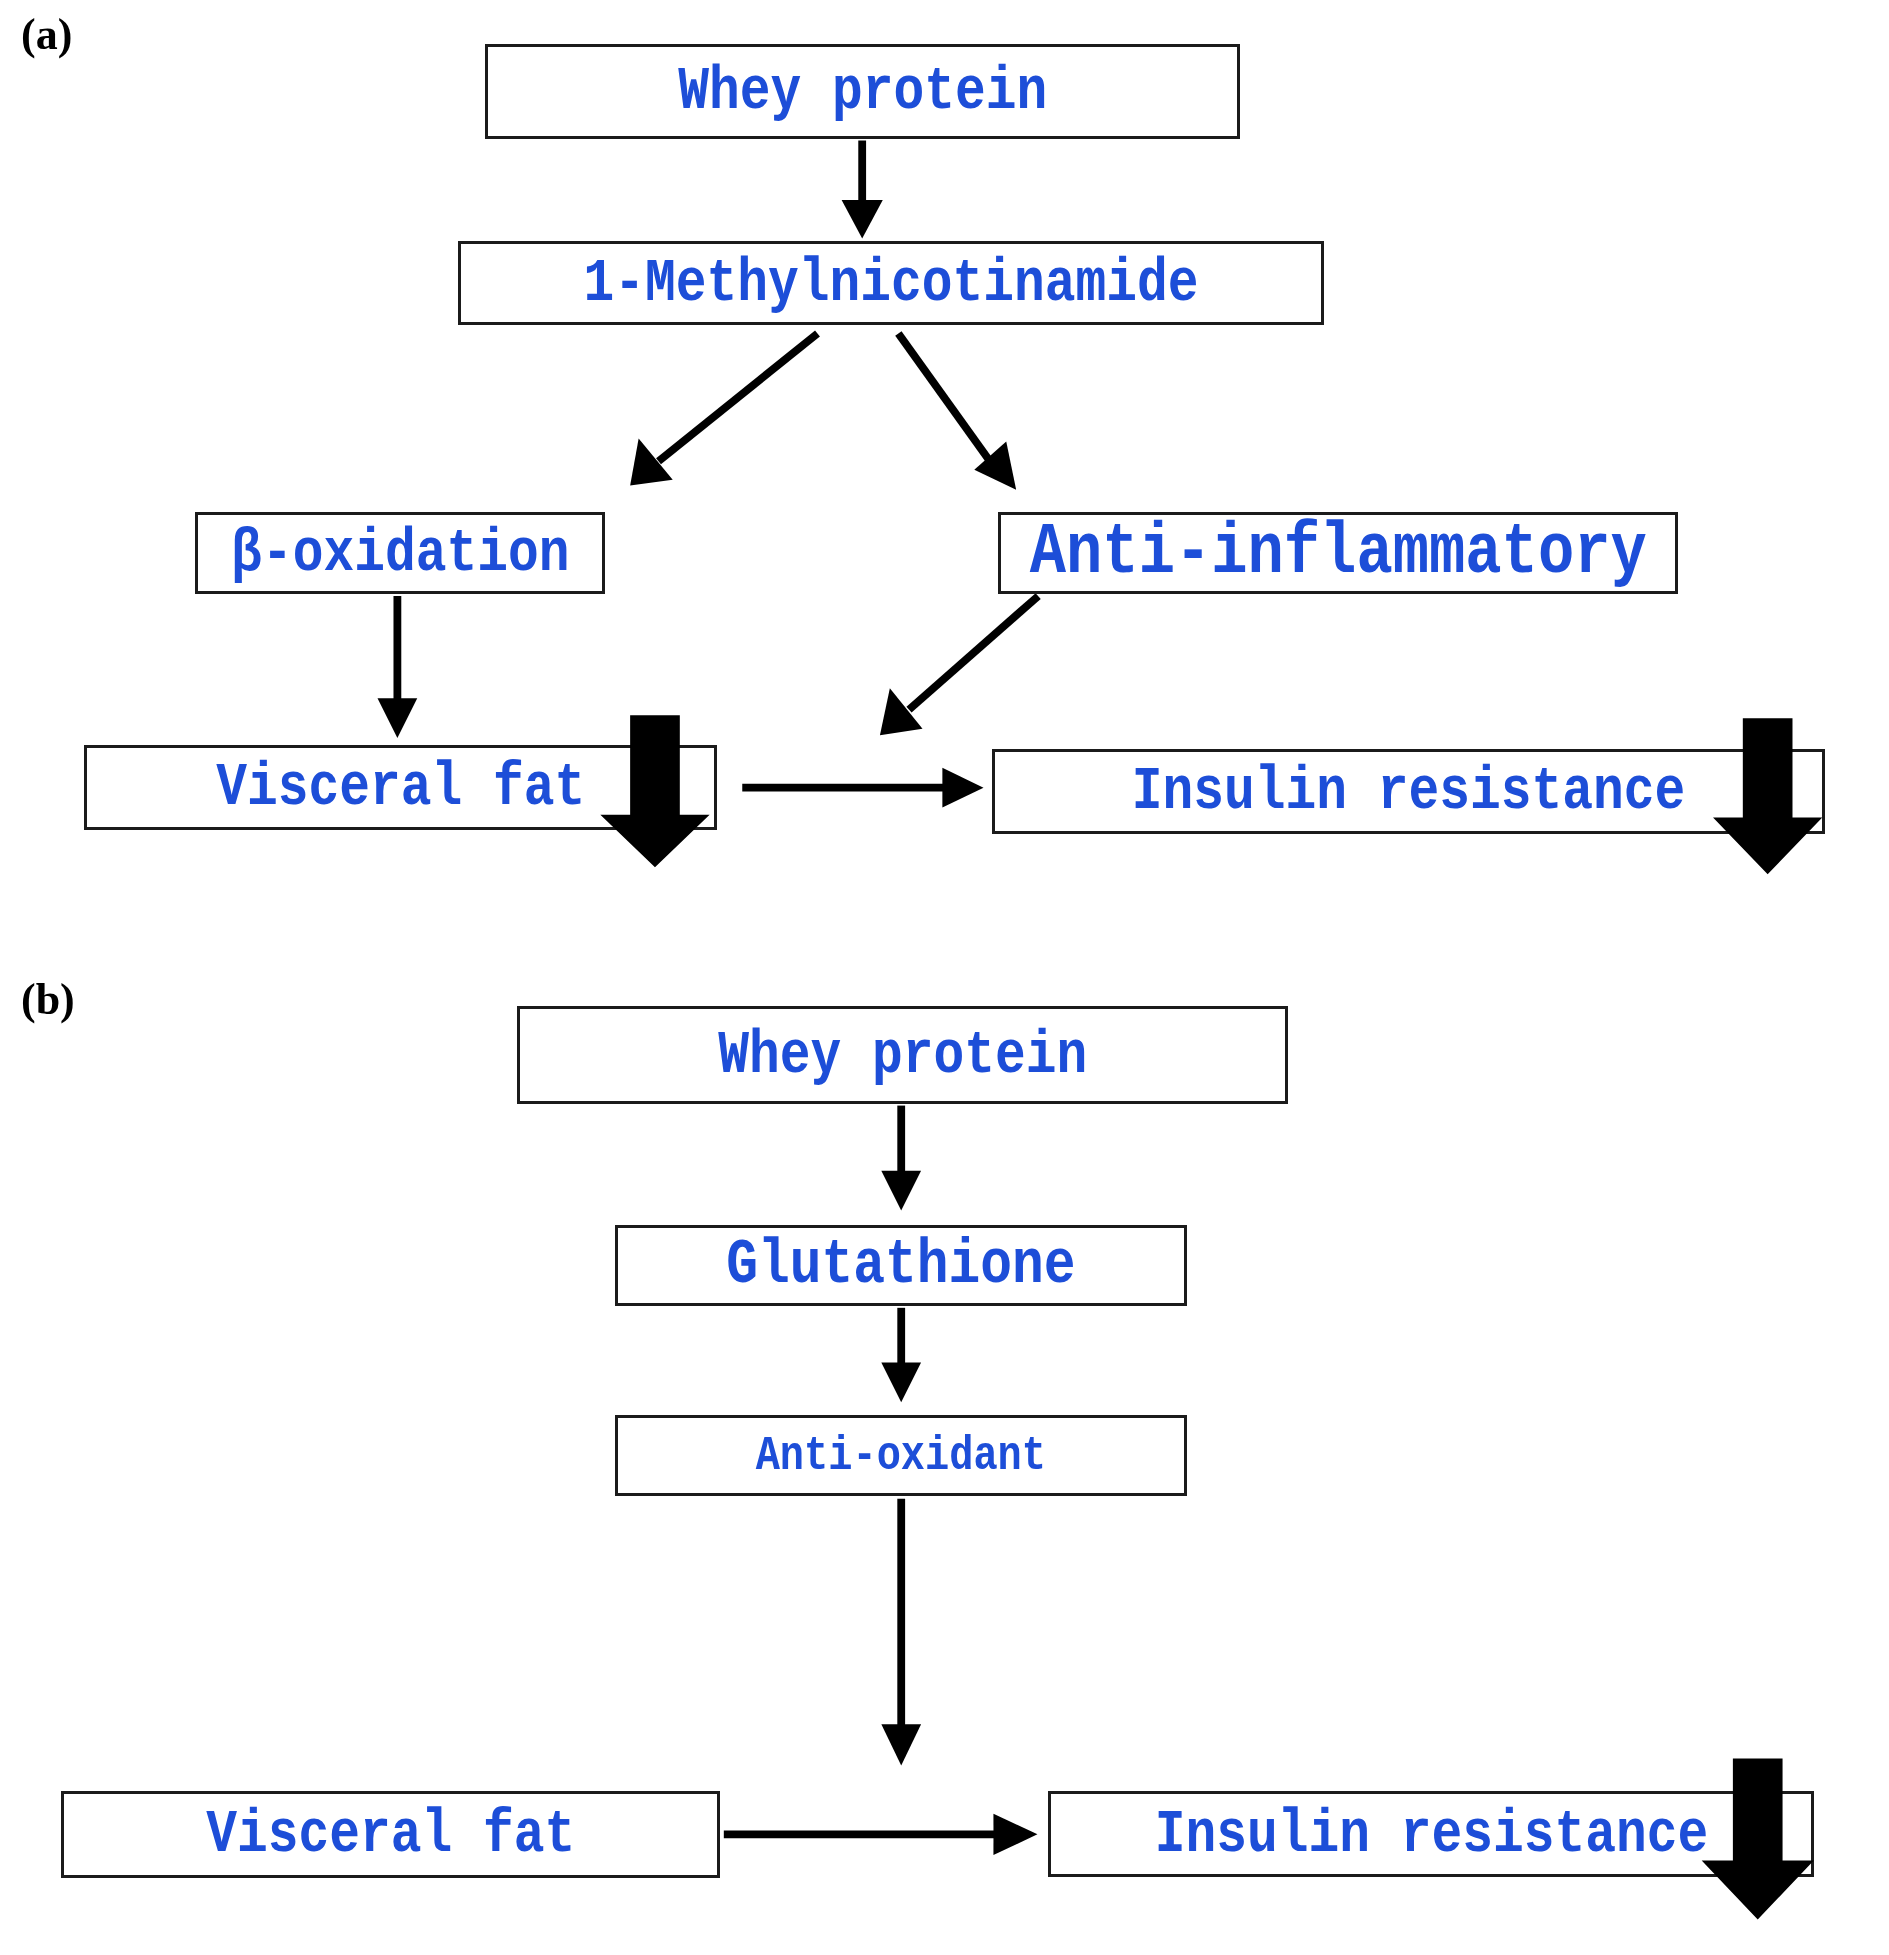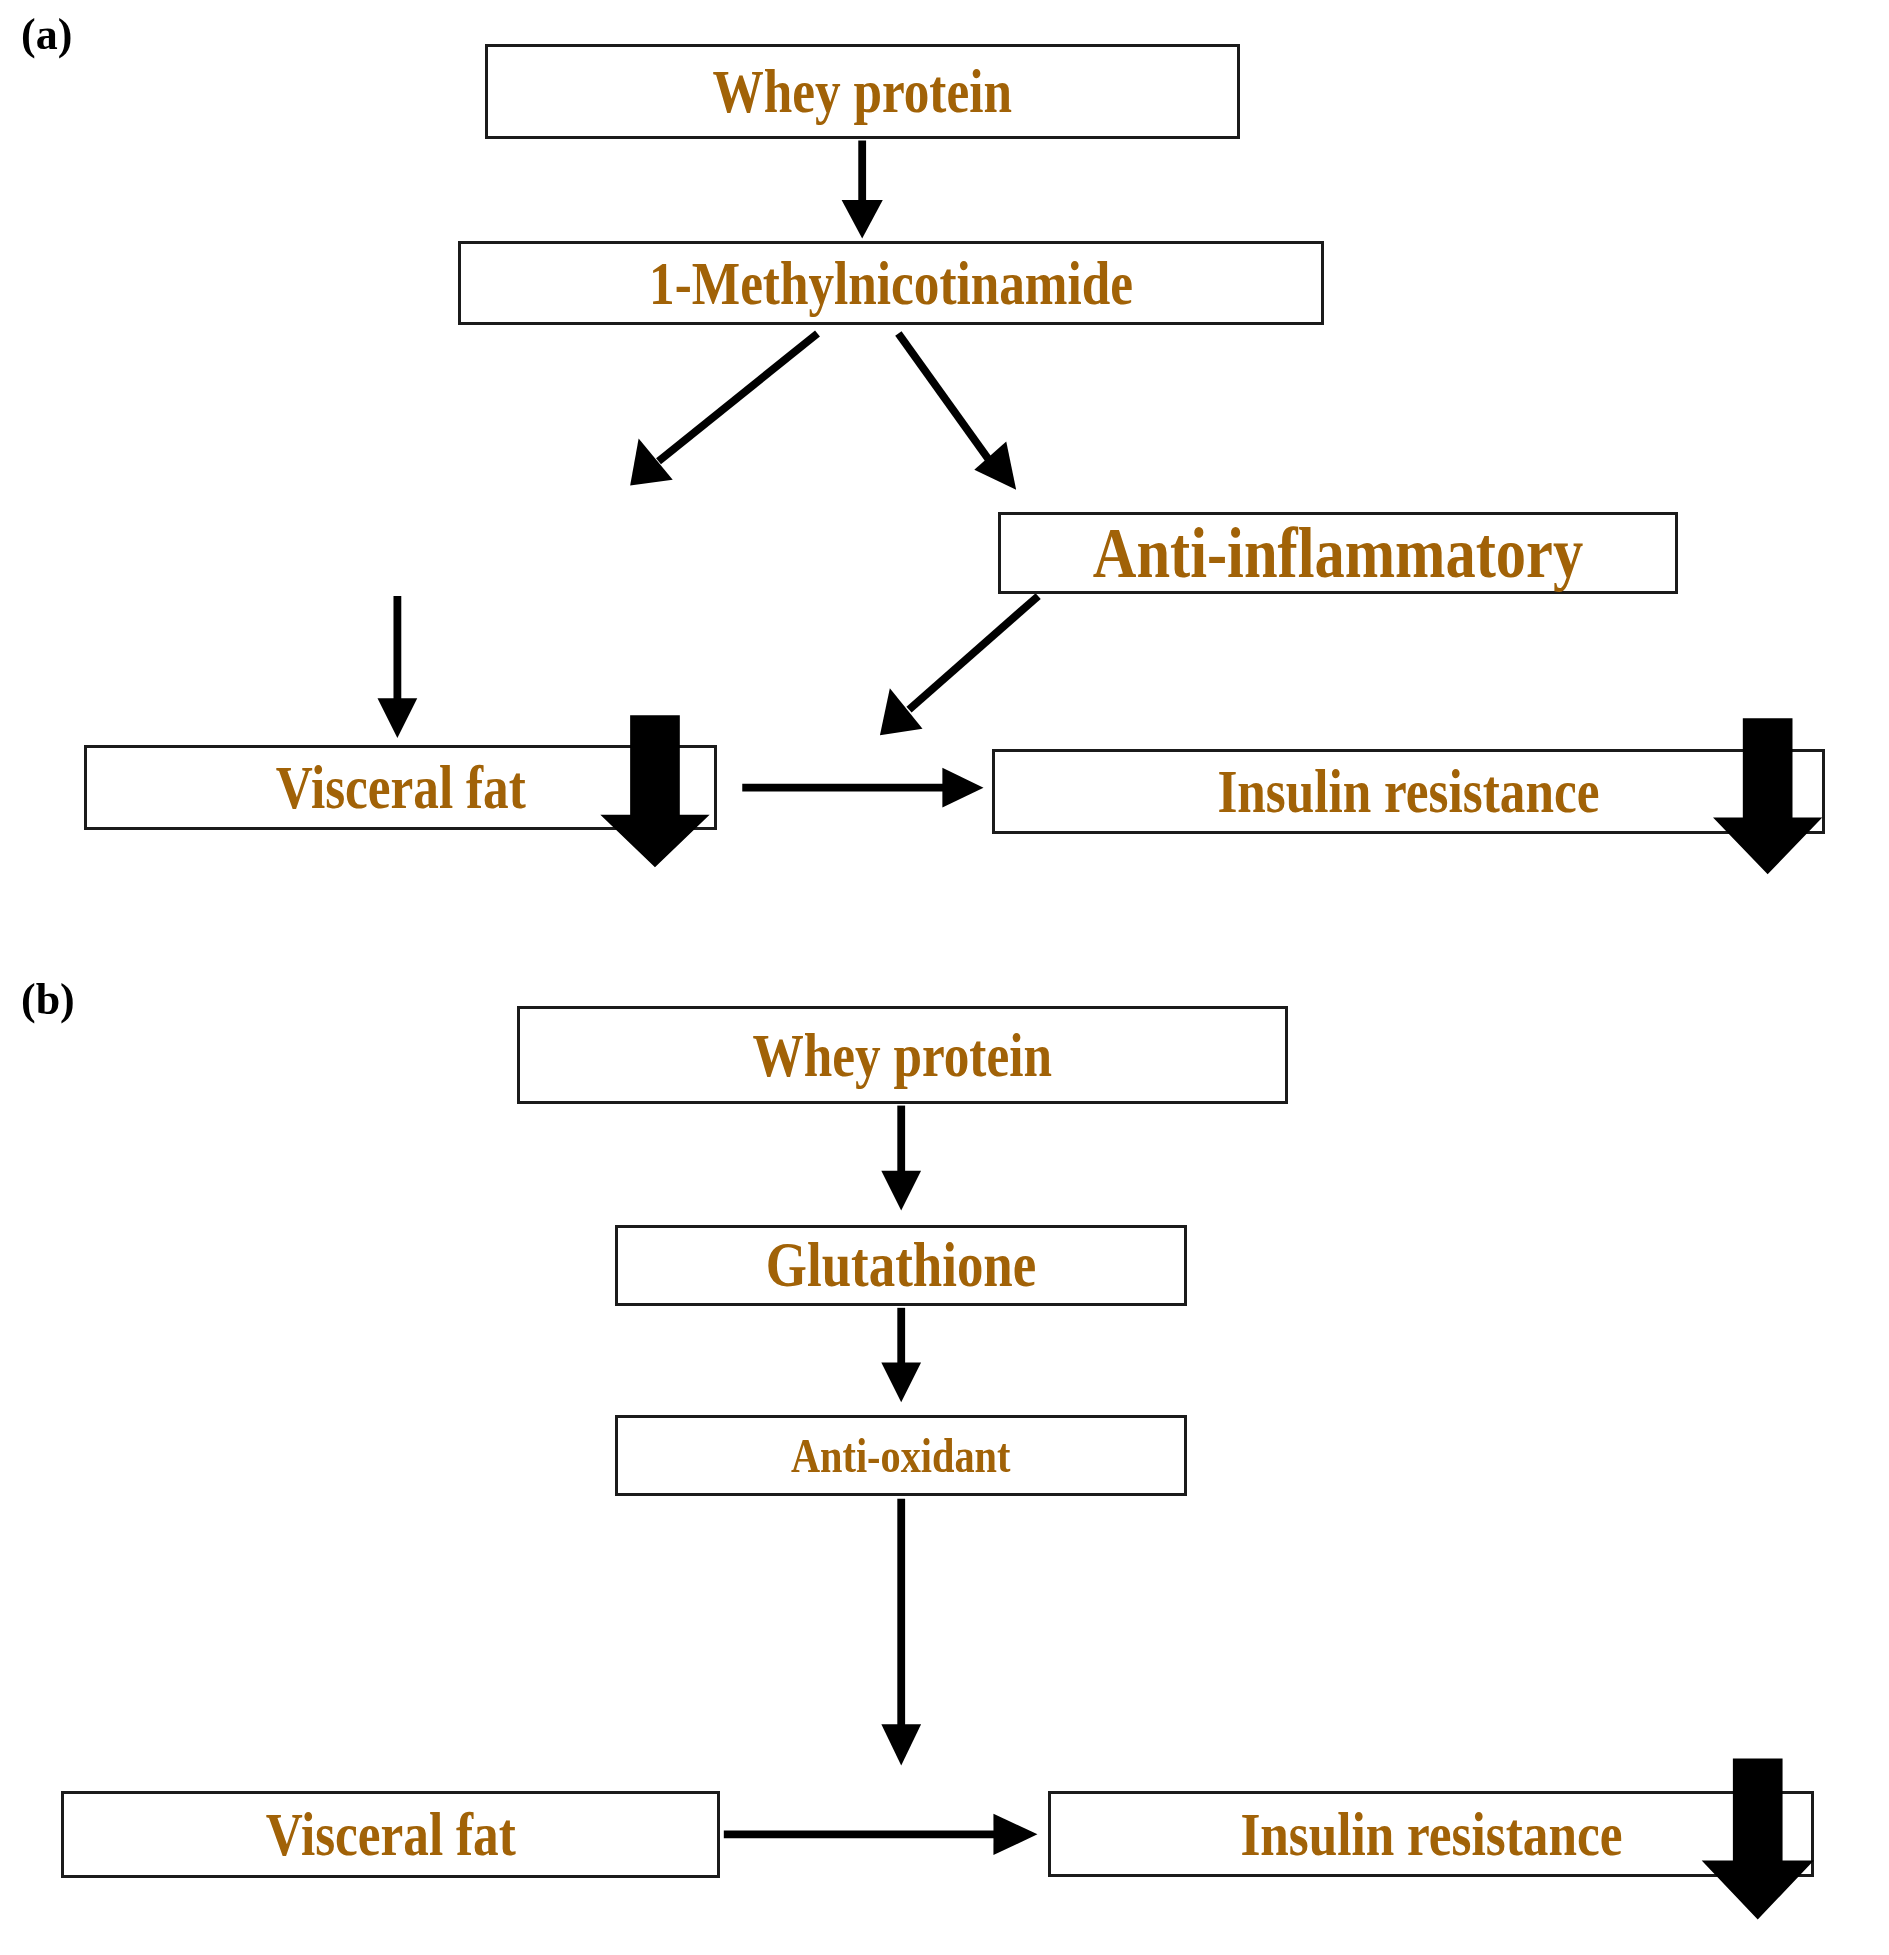--- a/index.html
+++ b/index.html
@@ -26,22 +26,22 @@
     white-space: nowrap;
   }
   .node {
     position: absolute;
     box-sizing: border-box;
     border: 3.5px solid #1b1b1b;
     background: #ffffff;
     display: flex;
     align-items: center;
     justify-content: center;
-    color: #a16207;
-    font-family: Liberation Serif, serif;
+    color: #1d4ed8;
+    font-family: Liberation Mono, monospace;
     font-weight: bold;
     line-height: 1;
     white-space: nowrap;
     z-index: 2;
   }
   .node > span {
     display: block;
     transform: scaleX(0.84);
     transform-origin: center center;
   }
@@ -79,20 +79,23 @@
   <div class="panel-label" style="left:21px; top:12.8px;">(a)</div>
 
   <div class="node" style="left:485px; top:44px; width:755px; height:95px; font-size:61px;">
       <span>Whey protein</span>
     </div>
 
   <div class="node" style="left:458px; top:241px; width:866px; height:84px; font-size:61px;">
       <span>1-Methylnicotinamide</span>
     </div>
 
+  <div class="node" style="left:195px; top:512px; width:410px; height:82px; font-size:61px;">
+      <span>β-oxidation</span>
+    </div>
 
   <div class="node" style="left:998px; top:512px; width:680px; height:82px; font-size:72px;">
       <span>Anti-inflammatory</span>
     </div>
 
   <div class="node" style="left:84px; top:745px; width:633px; height:85px; font-size:61px;">
       <span>Visceral fat</span>
     </div>
 
   <div class="node" style="left:992px; top:749px; width:833px; height:85px; font-size:61px;">

